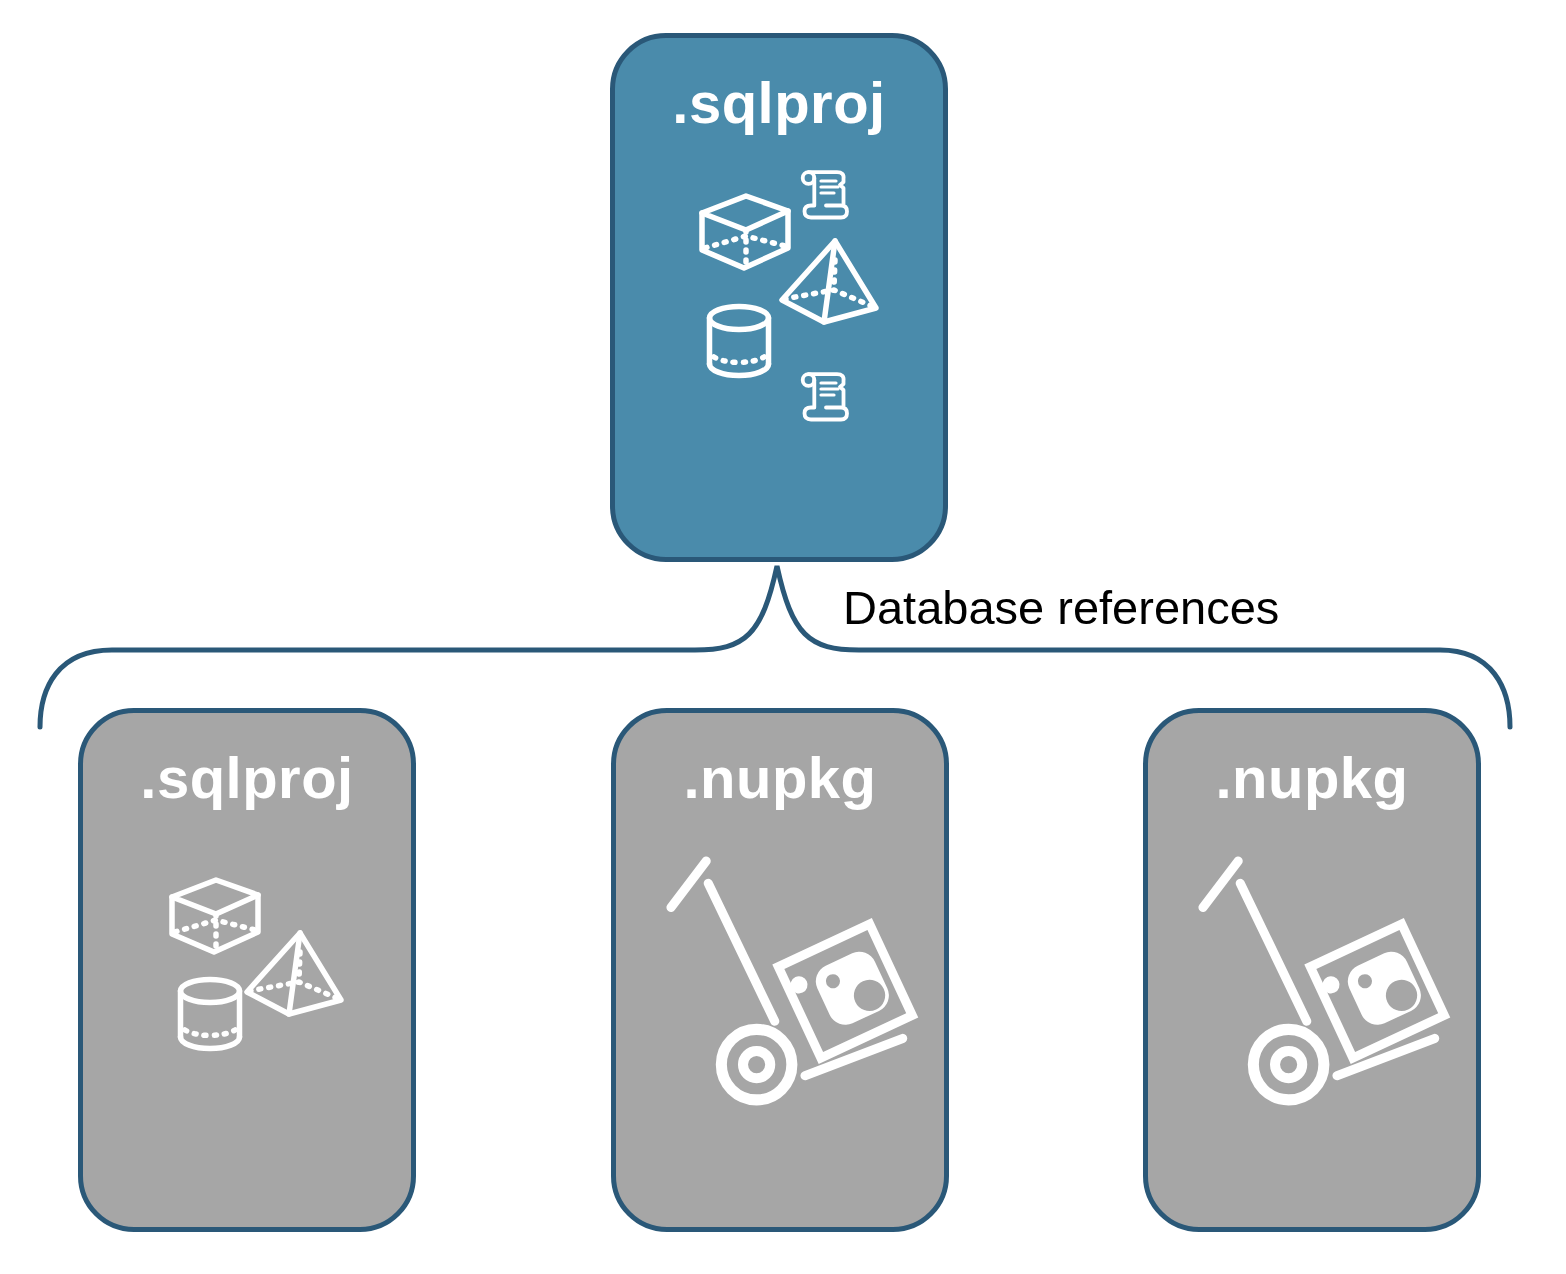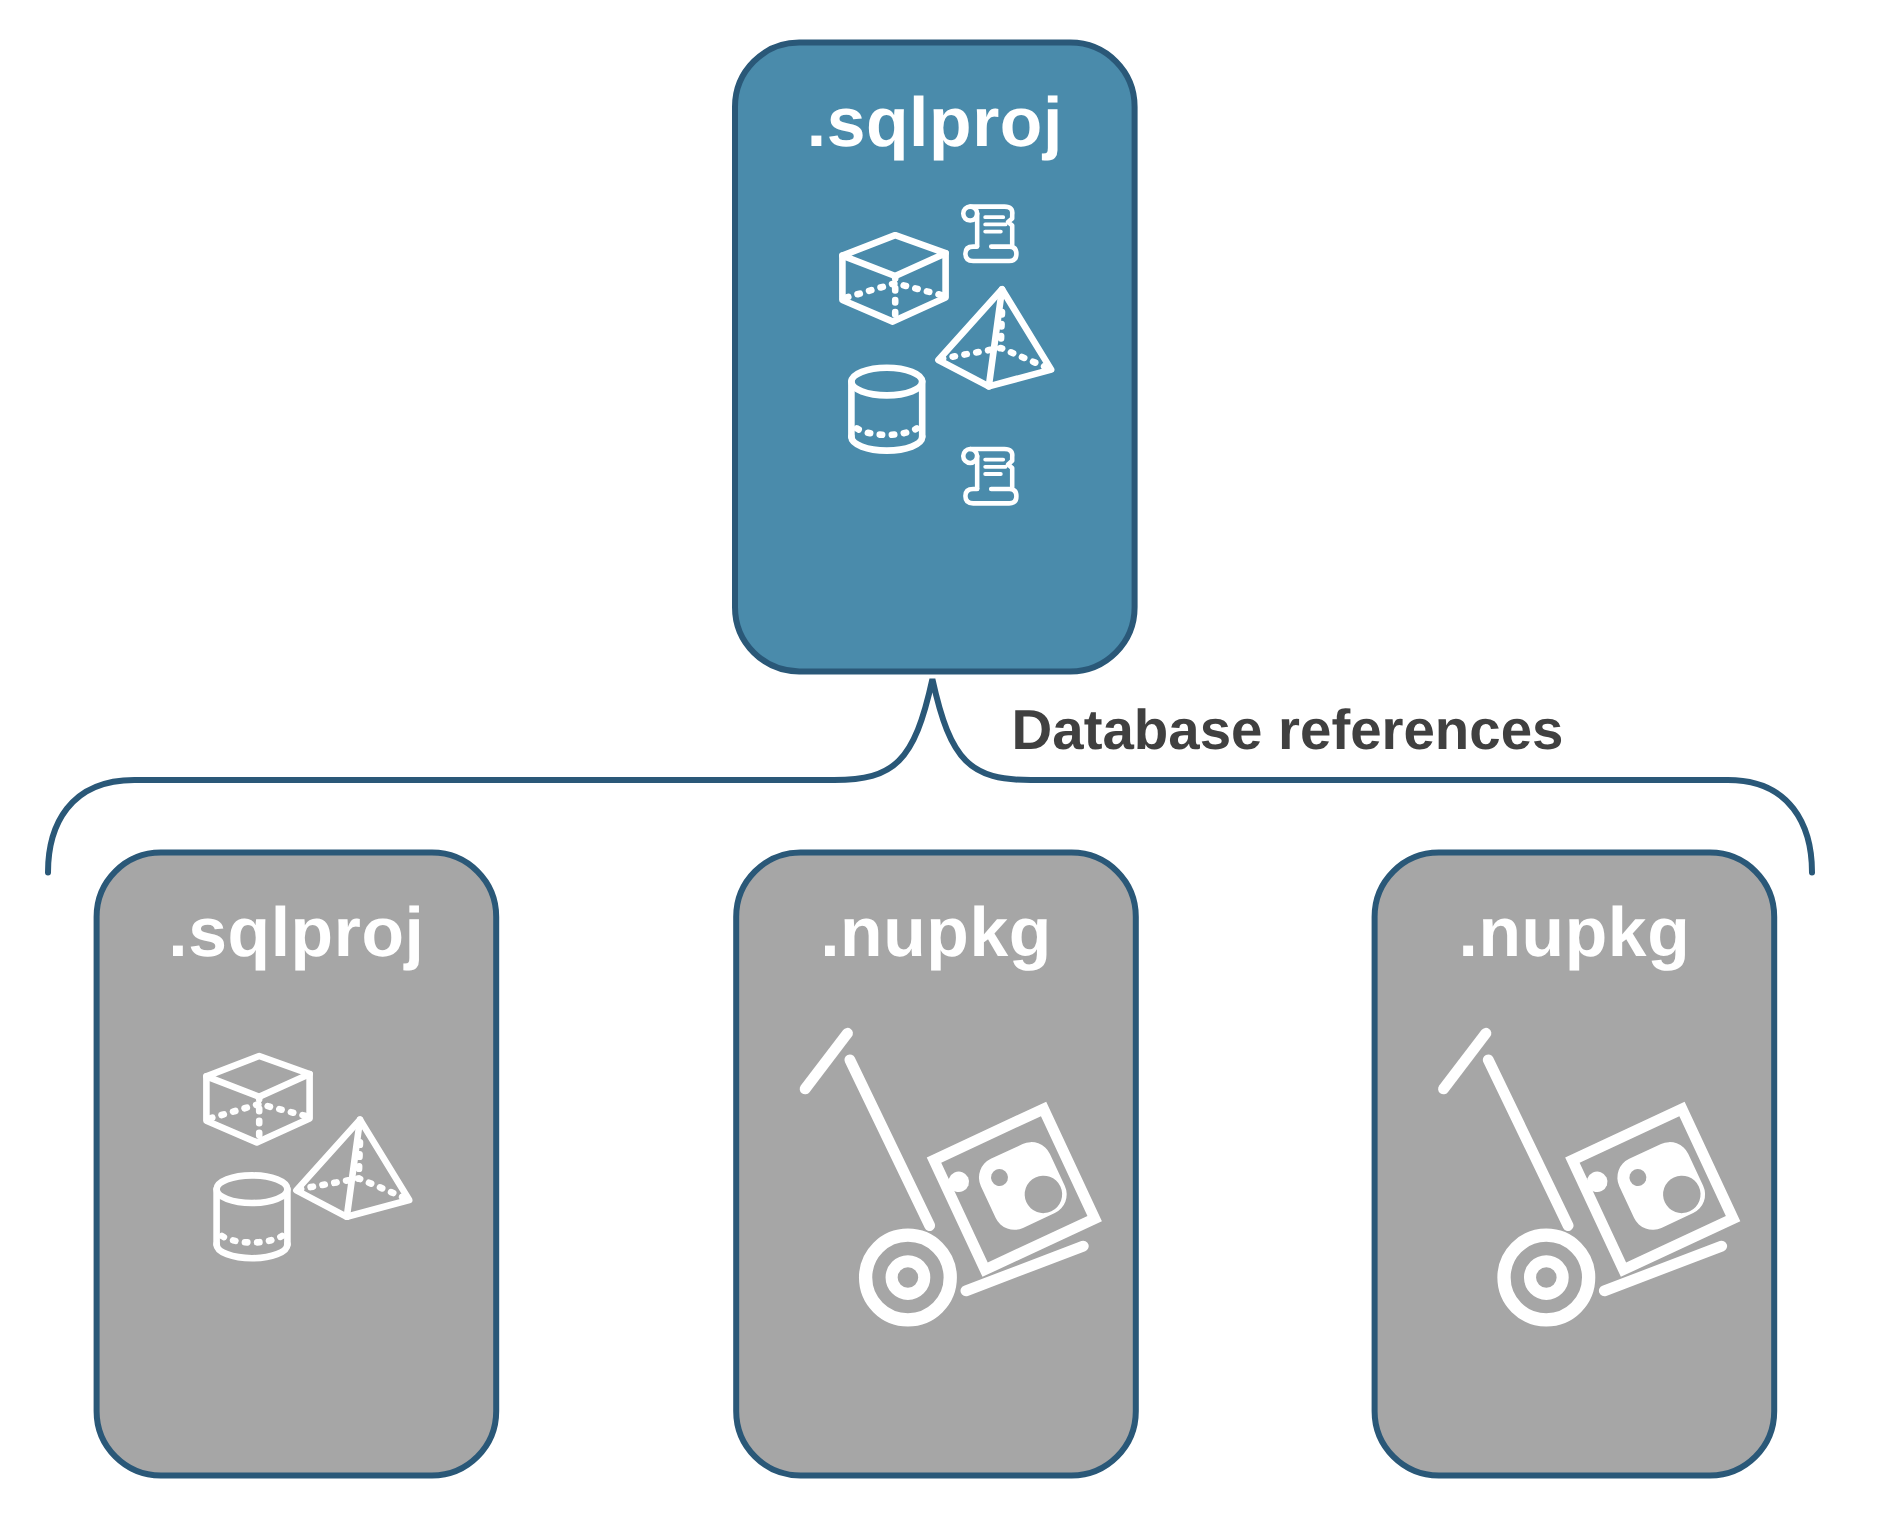--- a/index.html
+++ b/index.html
@@ -16,21 +16,21 @@
   .card.pos-a{left:78px;}
   .card.pos-b{left:611px;}
   .card.pos-c{left:1143px;}
   .card-title{
     position:absolute;top:30px;left:0;right:0;text-align:center;
     color:#ffffff;font-size:58px;font-weight:bold;line-height:1.2;
     letter-spacing:0.5px;
   }
   .connector-label{
     position:absolute;left:843px;top:582px;
-    font-size:47px;font-weight:bold;color:#404040;line-height:1.1;
+    font-size:47px;font-weight:normal;color:#000000;line-height:1.1;
     white-space:nowrap;
   }
   .brace-svg{position:absolute;left:0;top:0;width:1566px;height:1274px;pointer-events:none;}
   .icon-cluster{position:absolute;}
   .cluster-top{left:70px;top:120px;width:210px;height:290px;}
   .cluster-small{left:80px;top:155px;width:190px;height:195px;}
   .dolly{left:48px;top:140px;width:288px;height:262px;}
   .wicon{stroke:#ffffff;fill:none;stroke-width:5.5;stroke-linejoin:round;stroke-linecap:round;}
   .wicon-thin{stroke:#ffffff;fill:none;stroke-width:3.8;stroke-linejoin:round;stroke-linecap:round;}
   .dash{stroke-dasharray:2 8;stroke-linecap:round;}

